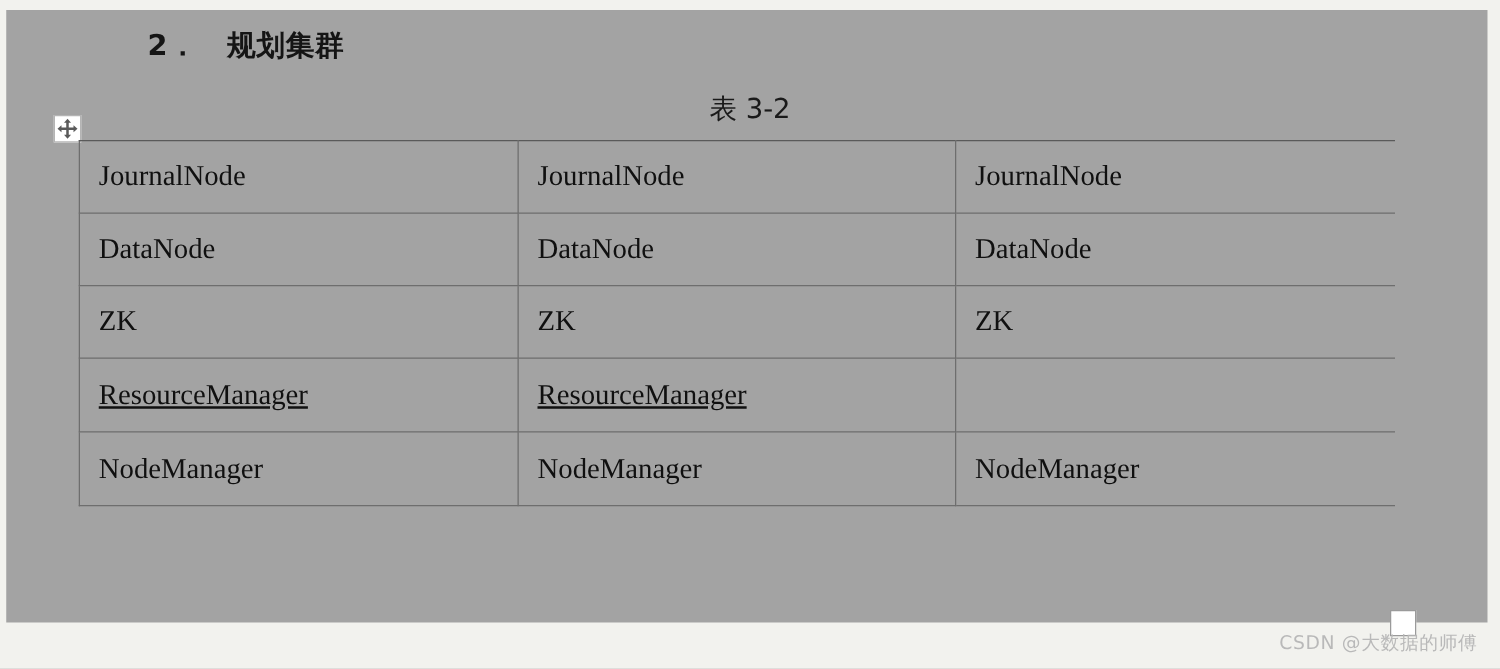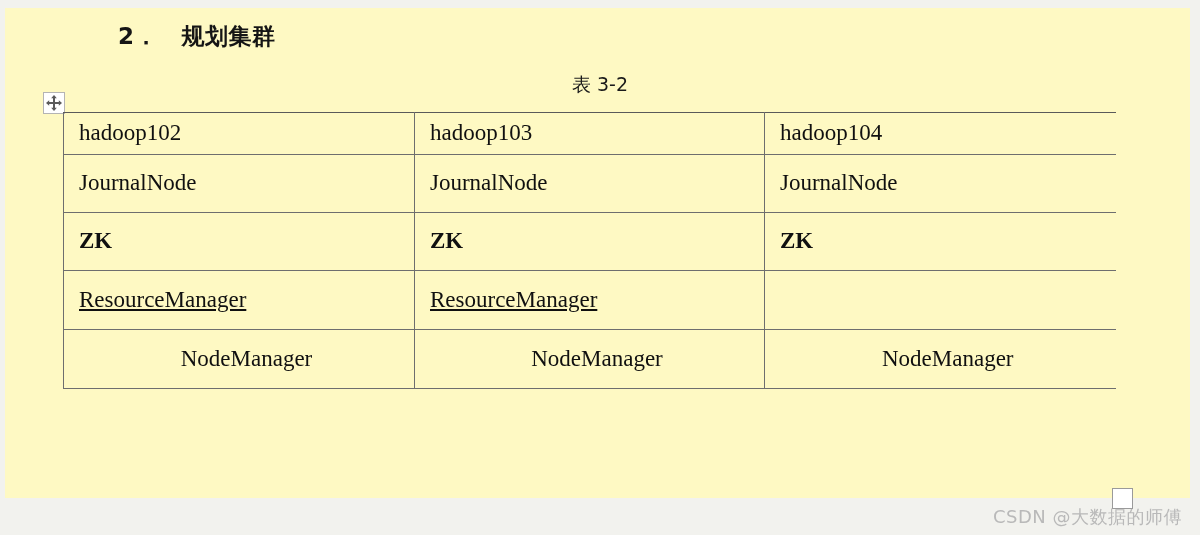--- a/index.html
+++ b/index.html
@@ -18,21 +18,21 @@
     width: 1200px;
     height: 535px;
   }
   
   .page {
     position: absolute;
     left: 5px;
     top: 8px;
     width: 1185px;
     height: 490px;
-    background: #fef9c3;
+    background: #a3a3a3;
   }
   
   .heading {
     position: absolute;
     left: 113px;
     top: 13px;
     font-family: "DejaVu Sans", "Liberation Sans", sans-serif;
     font-size: 23px;
     font-weight: 700;
     color: #151515;
@@ -40,21 +40,21 @@
     white-space: pre;
   }
   
   .caption {
     position: absolute;
     left: 0px;
     top: 64px;
     width: 1180px;
     text-align: center;
     font-family: "DejaVu Sans", "Liberation Sans", sans-serif;
-    font-size: 19px;
+    font-size: 22px;
     color: #1a1a1a;
   }
   .caption-inner {
     display: inline-block;
     margin-left: 10px;
   }
   
   .move-handle {
     position: absolute;
     left: 38px;
@@ -95,41 +95,41 @@
     white-space: nowrap;
     overflow: hidden;
   }
   table.plan-table tr:first-child td { border-top: 1.5px solid #5a5a5a; }
   table.plan-table td.last-col { border-right: none; }
   table.plan-table td.first-col { border-left: 1.5px solid #6e6e6e; }
   table.plan-table tr.r0 td { height: 41px; }
   table.plan-table tr.r1 td { height: 40px; }
   table.plan-table tr.r2 td { height: 57px; }
   table.plan-table tr.r3 td { height: 57px; }
-  table.plan-table tr.r4 td { height: 57px; font-weight: bold; }
+  table.plan-table tr.r4 td { height: 57px; }
   table.plan-table tr.r5 td { height: 58px; text-decoration: underline; }
-  table.plan-table tr.r6 td { height: 58px; text-align: center; }
+  table.plan-table tr.r6 td { height: 58px; }
   
   .resize-handle {
     position: absolute;
     left: 1107px;
     top: 480px;
     width: 21px;
     height: 21px;
     background: #ffffff;
     border: 1.5px solid #9a9a9a;
     box-sizing: border-box;
   }
   
   .watermark {
     position: absolute;
     right: 18px;
     top: 505px;
     font-family: "DejaVu Sans", "Liberation Sans", sans-serif;
-    font-size: 18px;
+    font-size: 15px;
     color: #b9b9b9;
     white-space: nowrap;
     letter-spacing: 0.5px;
   }
 </style>
 </head>
 <body>
 
 <div id="app">
 
@@ -155,30 +155,30 @@
     </div>
 
     <div class="table-wrap">
       <table class="plan-table">
         <colgroup>
           <col class="c1">
             <col class="c2">
             <col class="c3">
         </colgroup>
         <tbody>
-          <tr class="r0">
-            <td class="first-col">hadoop102</td>
-            <td>hadoop103</td>
-            <td class="last-col">hadoop104</td>
-          </tr>
           <tr class="r2">
             <td class="first-col">JournalNode</td>
             <td>JournalNode</td>
             <td class="last-col">JournalNode</td>
           </tr>
+          <tr class="r3">
+            <td class="first-col">DataNode</td>
+            <td>DataNode</td>
+            <td class="last-col">DataNode</td>
+          </tr>
           <tr class="r4">
             <td class="first-col">ZK</td>
             <td>ZK</td>
             <td class="last-col">ZK</td>
           </tr>
           <tr class="r5">
             <td class="first-col">ResourceManager</td>
             <td>ResourceManager</td>
             <td class="last-col"></td>
           </tr>

